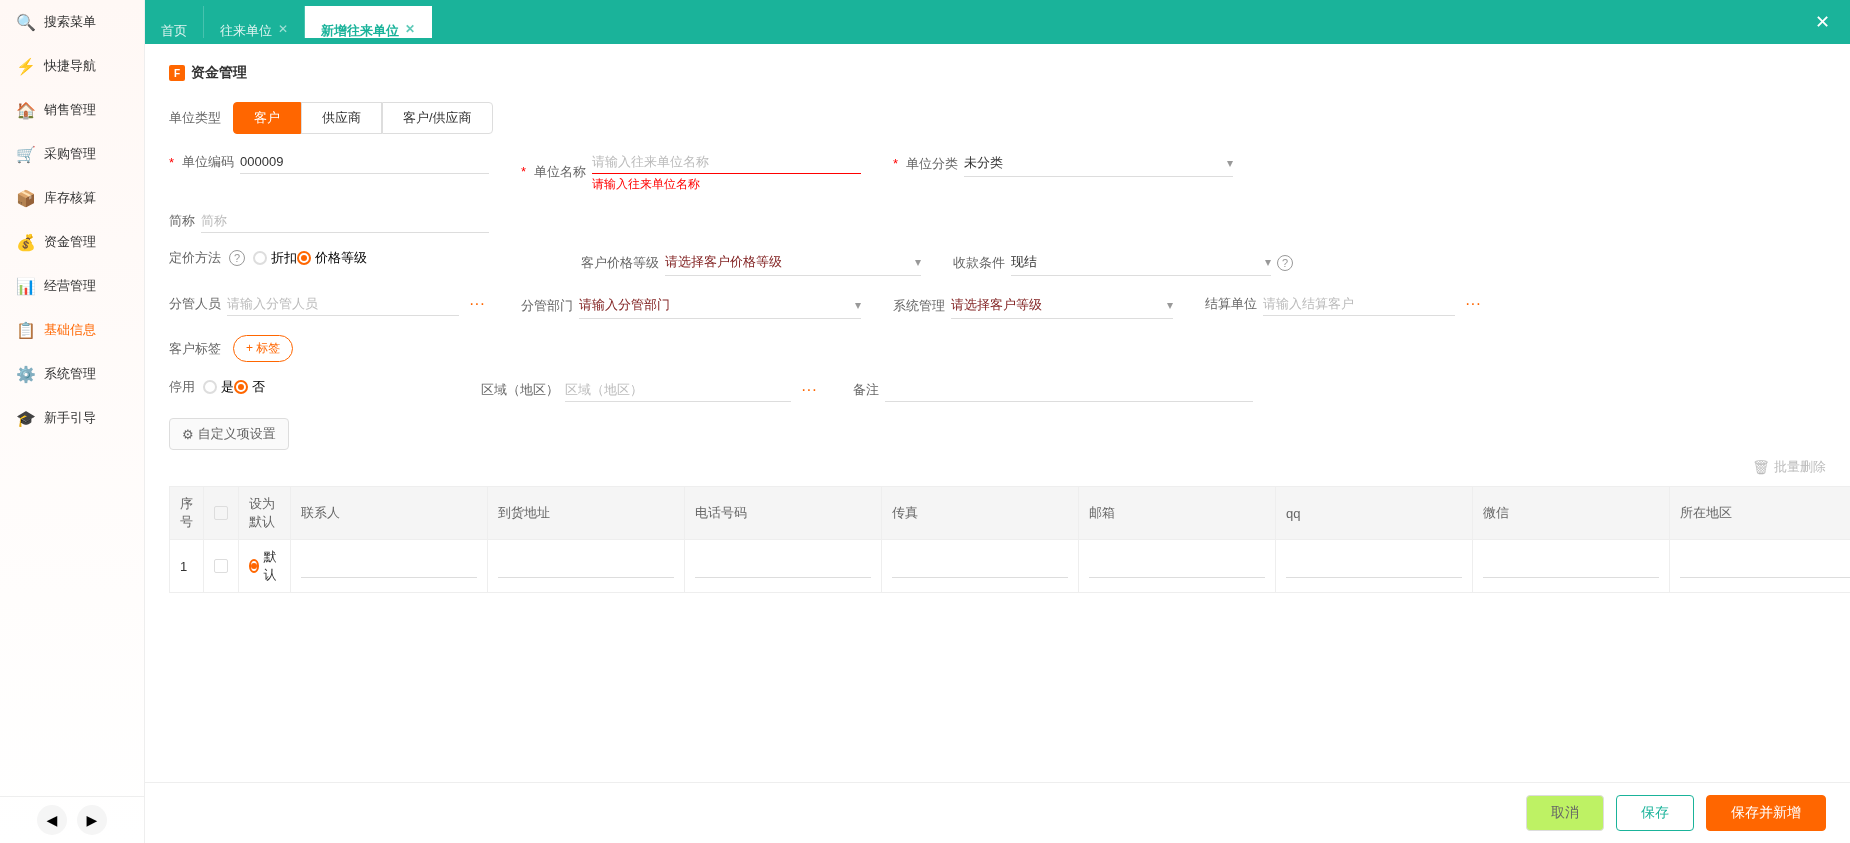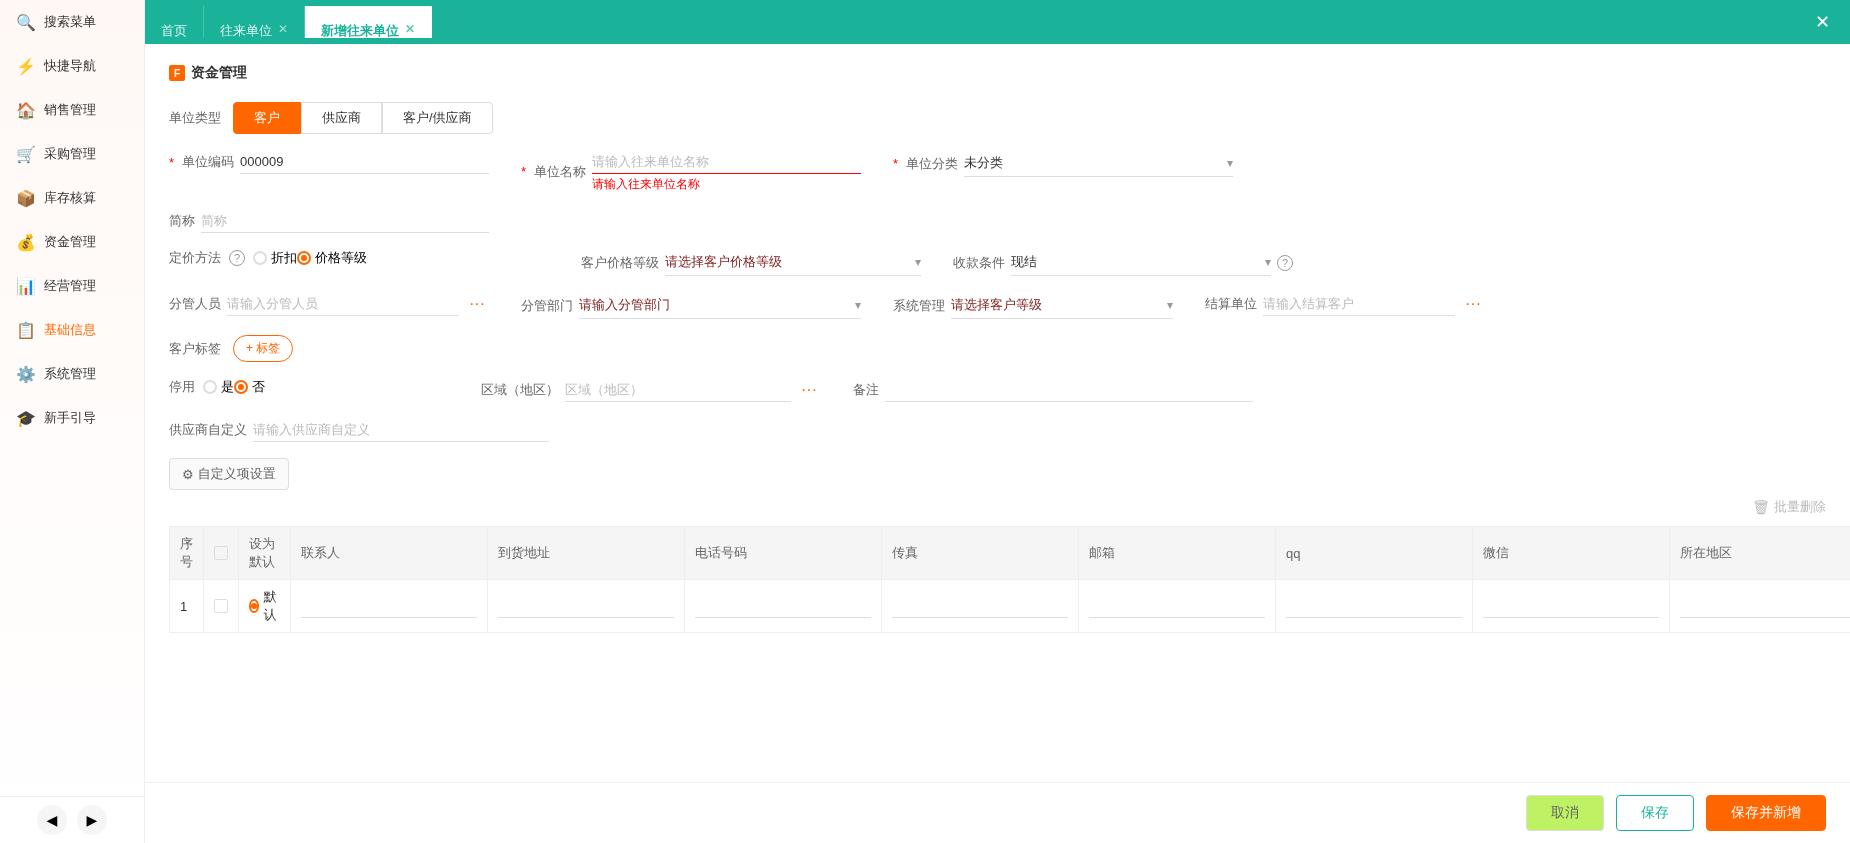--- a/index.html
+++ b/index.html
@@ -547,26 +547,20 @@
         <input class="form-input" type="text" placeholder="区域（地区）" style="">
         <span class="dots-btn">···</span>
       </div>
       <div style="width: 32px;"></div>
       <div class="form-field" style="max-width: 400px;">
         <span class="form-label">备注</span>
         <input class="form-input" type="text" placeholder="" style="">
       </div>
     </div>
 
-    <div class="form-row">
-      <div class="form-field" style="max-width: 380px;">
-        <span class="form-label">供应商自定义</span>
-        <input class="form-input" type="text" placeholder="请输入供应商自定义" style="">
-      </div>
-    </div>
 
     <div style="margin: 12px 0 8px;">
       <button class="custom-settings-btn">
         <span>⚙</span>
         <span>自定义项设置</span>
       </button>
     </div>
 
     <div class="batch-delete">
       <span style="font-size:14px;">🗑</span>

